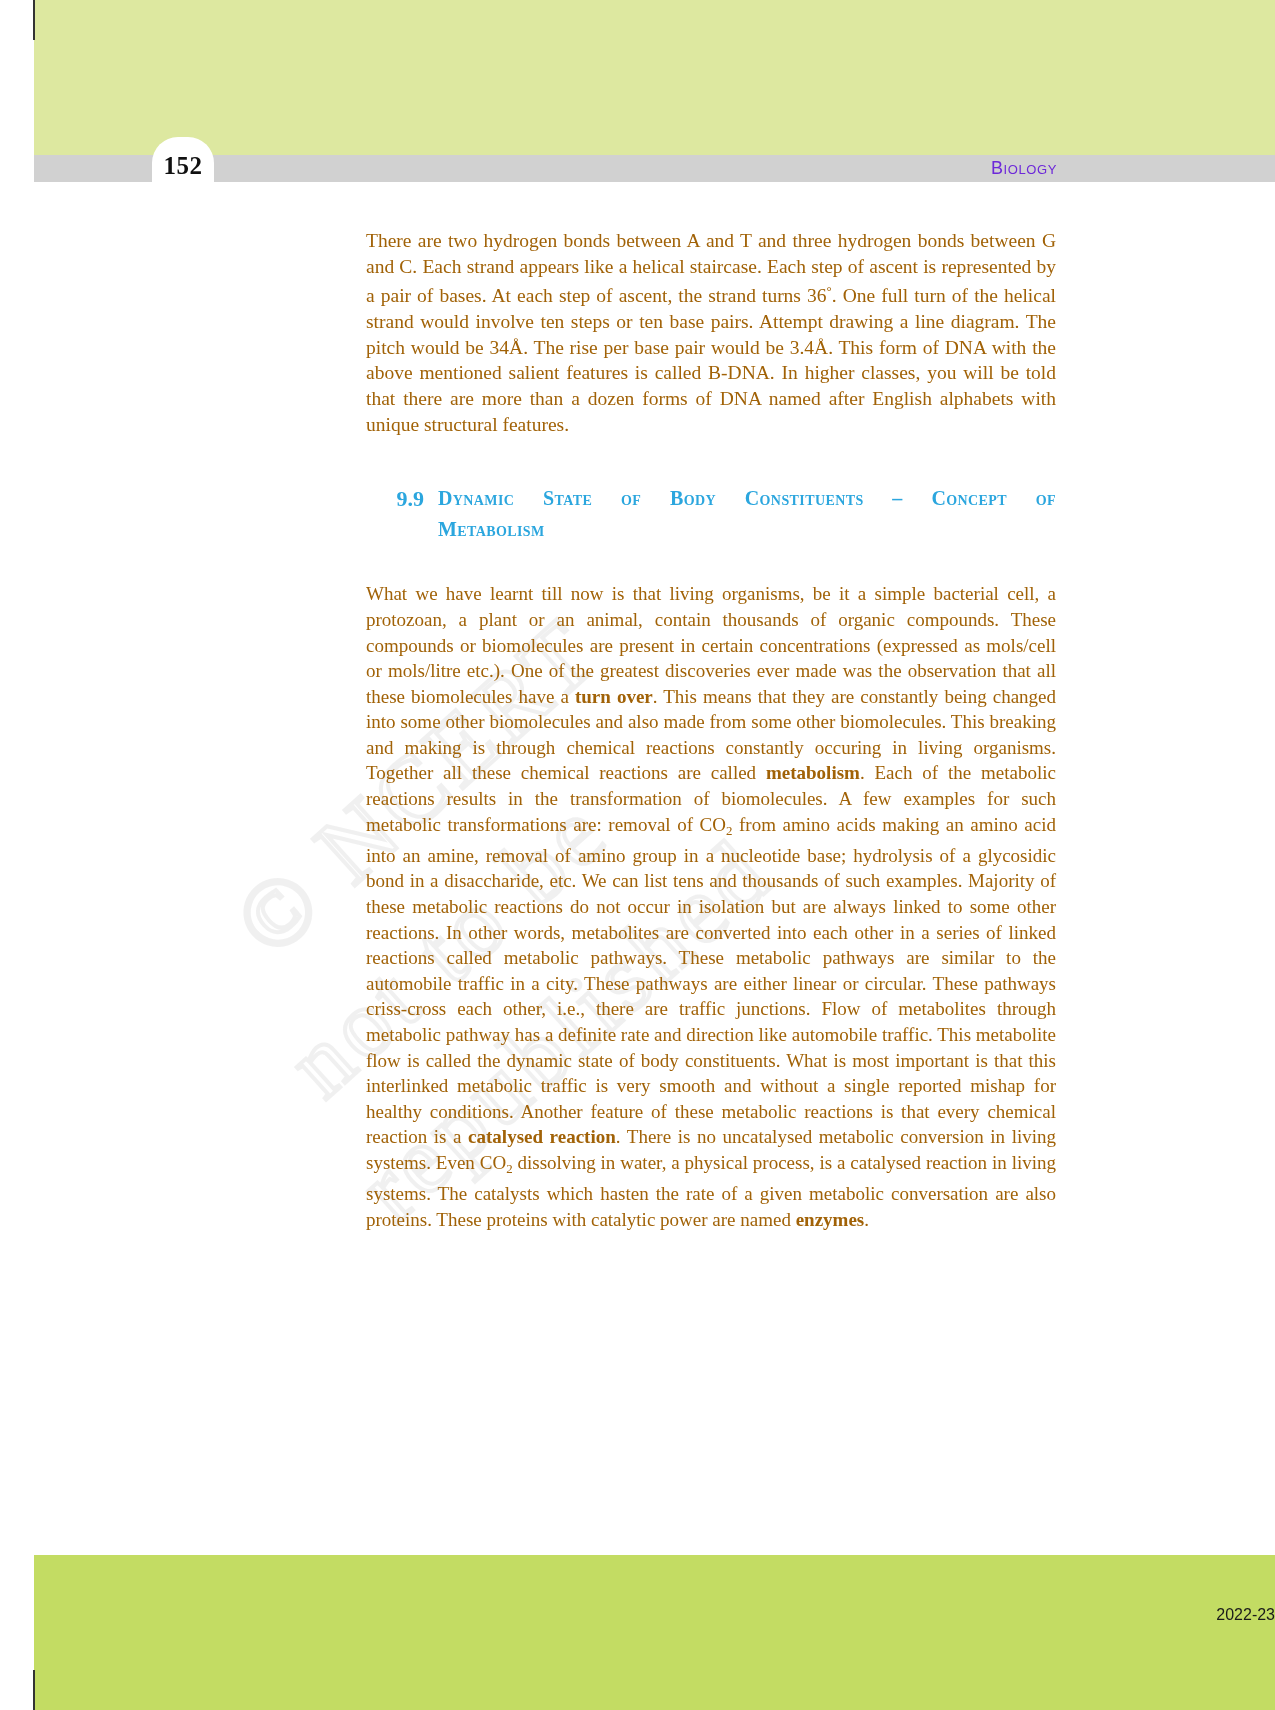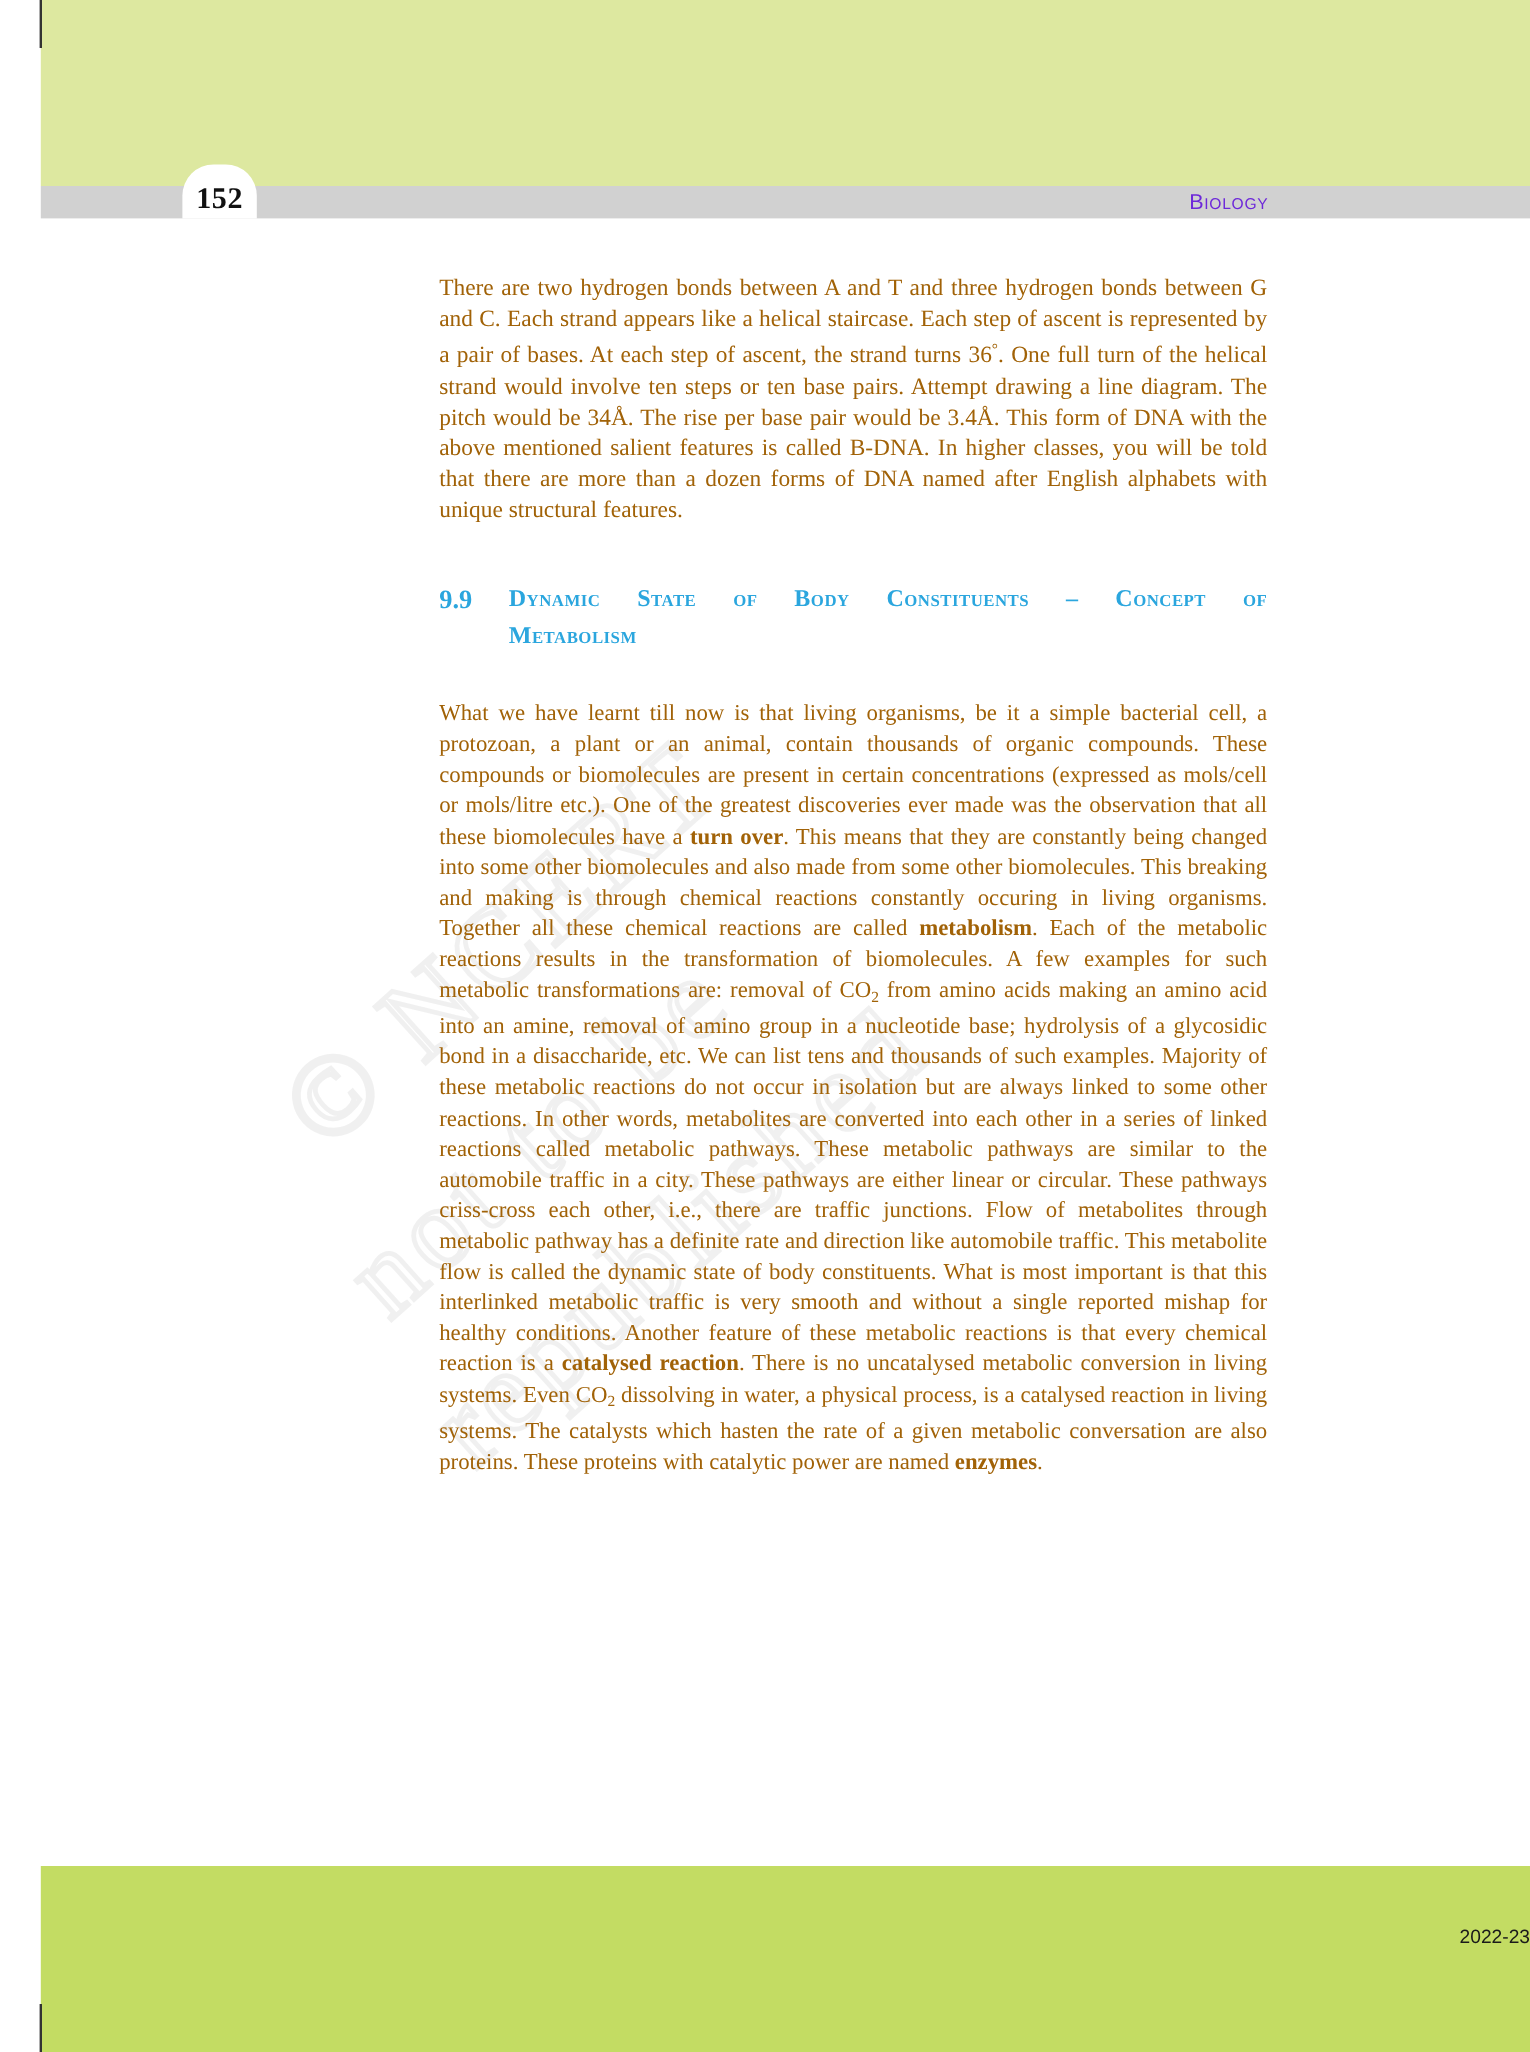--- a/index.html
+++ b/index.html
@@ -163,29 +163,31 @@
     align-items: flex-start;
     color: #2ba6de;
     font-family: "Liberation Serif", serif;
     font-weight: bold;
   }
   .sec-num {
     font-size: 22px;
     width: 58px;
     flex: 0 0 58px;
     line-height: 31px;
+    text-align: right;
   }
   .sec-title {
     font-size: 20px;
     font-variant: small-caps;
     letter-spacing: 0.4px;
     line-height: 31px;
     text-align: justify;
     text-justify: inter-word;
     flex: 1 1 auto;
+    margin-left: 14px;
   }
   .sec-title .line1 {
     display: block;
     text-align: justify;
     text-align-last: justify;
   }
   .sec-title .line2 {
     display: block;
   }
 

